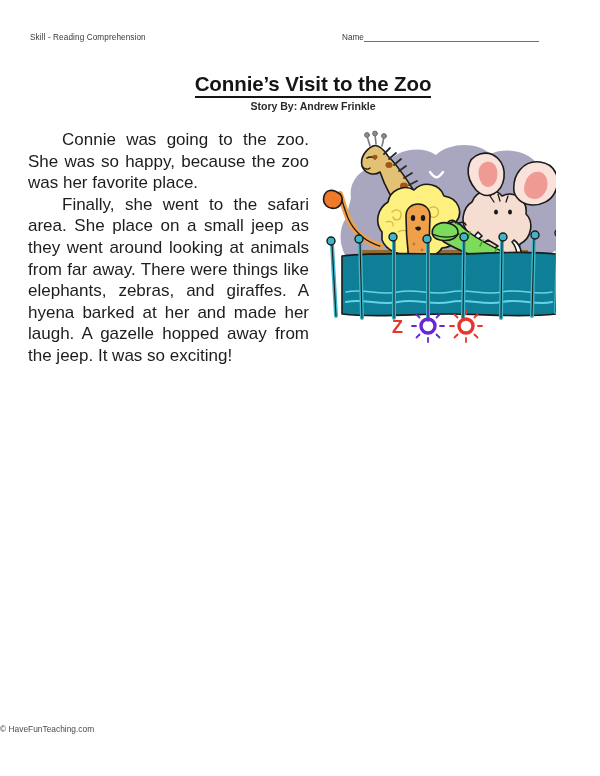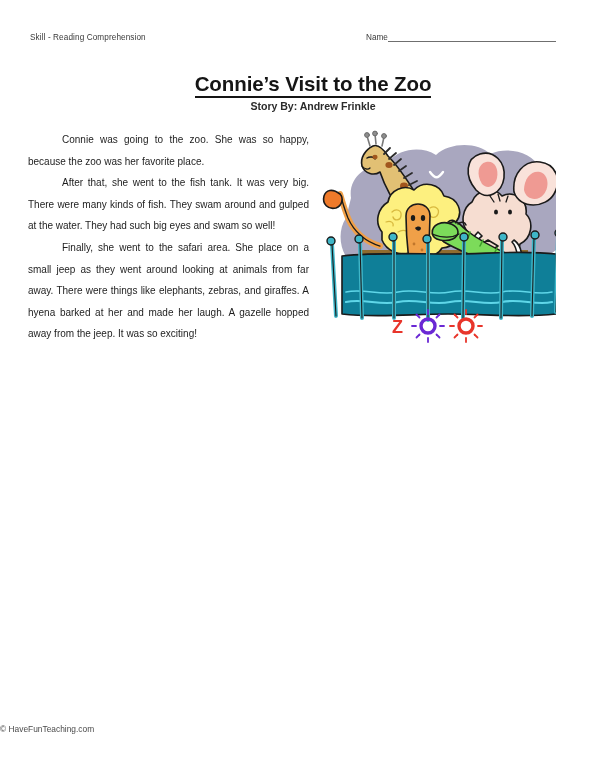--- a/index.html
+++ b/index.html
@@ -37,21 +37,20 @@
     color: #3a3a3a;
     white-space: nowrap;
   }
   .name-block {
     position: absolute;
     left: 342px;
     top: 32px;
     display: flex;
     align-items: flex-end;
     white-space: nowrap;
-    margin-left: 24px;
   }
   .name-label {
     font-size: 8.2px;
     color: #3a3a3a;
     line-height: 11px;
   }
   .name-rule {
     width: 175px;
     height: 0;
     border-bottom: 1px solid #6f6f6f;
@@ -86,21 +85,21 @@
 
   
   .story {
     position: absolute;
     left: 28px;
     top: 129px;
     width: 545px;
   }
   .story p {
     margin: 0;
-    font-size: 10px;
+    font-size: 17px;
     line-height: 21.6px;
     text-align: justify;
     text-indent: 34px;
     color: #1d1d1d;
     -webkit-hyphens: none;
     hyphens: none;
   }
   
   .art-float {
     float: right;
@@ -148,21 +147,20 @@
   </div>
 
   <div class="title-wrap">
     <div class="title">Connie’s Visit to the Zoo</div>
     <div class="byline">Story By: Andrew Frinkle</div>
   </div>
 
   <div class="story">
     <div class="art-float"></div>
     <p>Connie was going to the zoo. She was so happy, because the zoo was her favorite place.</p>
-    <p>After that, she went to the fish tank. It was very big. There were many kinds of fish. They swam around and gulped at the water. They had such big eyes and swam so well!</p>
     <p>Finally, she went to the safari area. She place on a small jeep as they went around looking at animals from far away. There were things like elephants, zebras, and giraffes. A hyena barked at her and made her laugh. A gazelle hopped away from the jeep. It was so exciting!</p>
   </div>
 
   <div class="illustration">
     <svg viewBox="0 0 262 215" xmlns="http://www.w3.org/2000/svg">
       <g stroke="#1a1a1a" stroke-width="1.6" stroke-linejoin="round" stroke-linecap="round">
 
         <path d="M33 70 C30 50 48 36 70 34 C82 20 104 18 118 27
                  C132 14 160 14 172 26 C190 18 214 24 222 40
                  C244 44 252 62 246 80 C254 96 248 118 232 126

